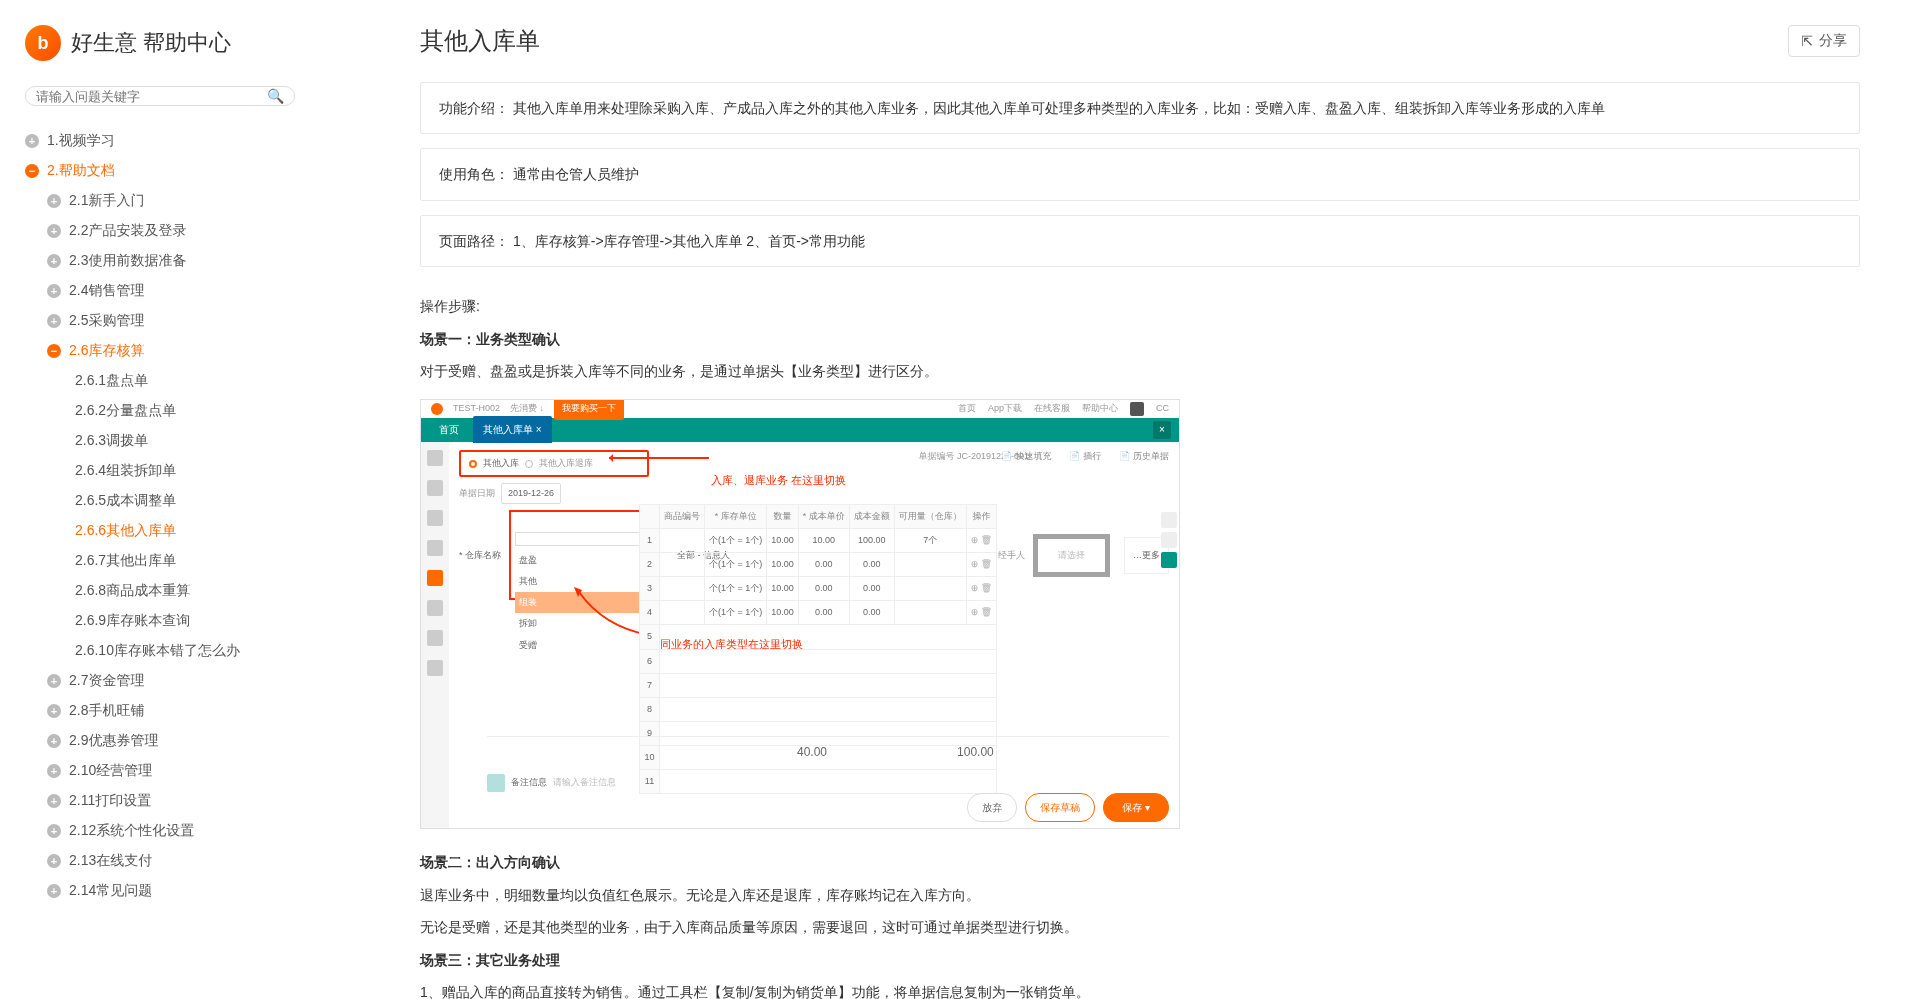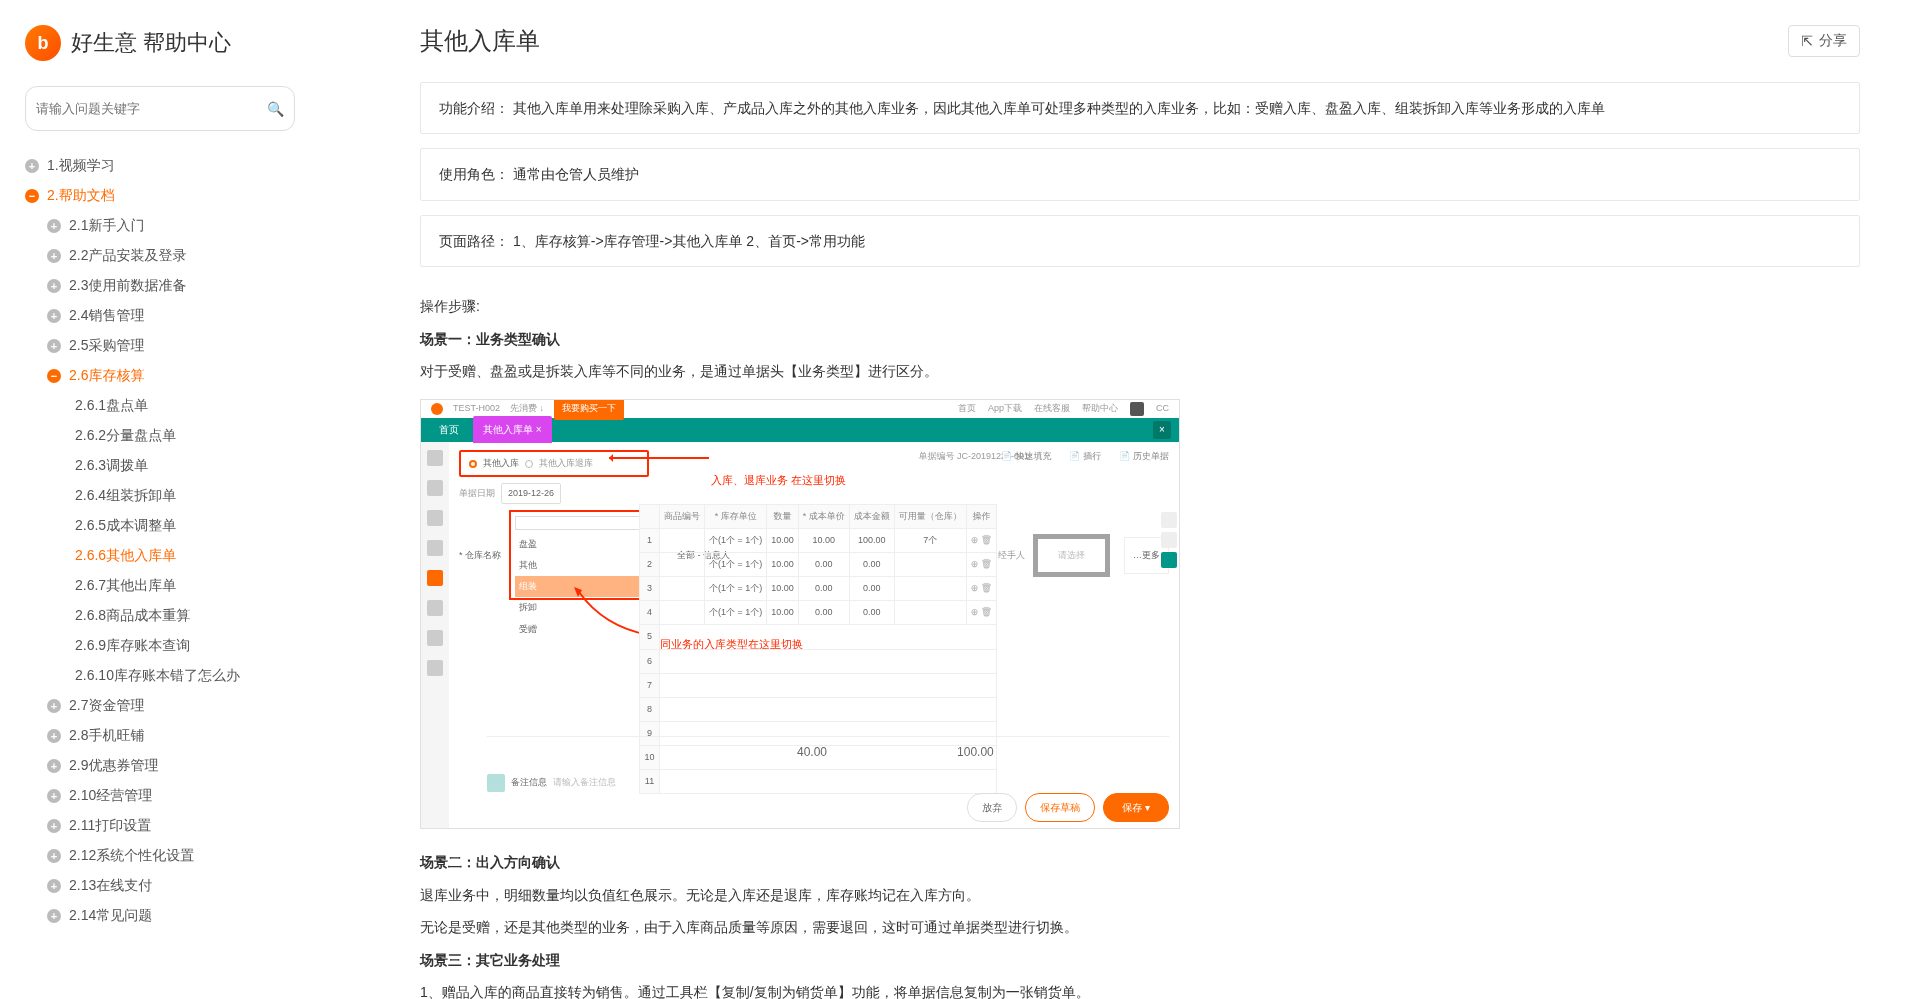--- a/index.html
+++ b/index.html
@@ -3,21 +3,21 @@
 <meta charset="utf-8">
 <style>
 * { margin: 0; padding: 0; box-sizing: border-box; }
 body { font-family: "Microsoft YaHei", Arial, sans-serif; font-size: 14px; color: #333; background: #fff; }
 .container { display: flex; width: 1920px; min-height: 999px; }
 .sidebar { width: 320px; padding: 25px 25px 0 25px; }
 .logo-row { display: flex; align-items: center; margin-bottom: 25px; }
 .logo { width: 36px; height: 36px; border-radius: 50%; background: linear-gradient(135deg,#ff7a00,#ff4d00); display: flex; align-items: center; justify-content: center; color: #fff; font-weight: bold; font-size: 18px; margin-right: 10px; }
 .brand { font-size: 22px; color: #333; }
 .search-box { position: relative; margin-bottom: 20px; }
-.search-box input { width: 100%; height: 45px; border: 1px solid #ddd; border-radius: 12px; padding: 0 36px 0 10px; font-size: 13px; outline: none; }
+.search-box input { width: 100%; height: 20px; border: 1px solid #ddd; border-radius: 12px; padding: 0 36px 0 10px; font-size: 13px; outline: none; }
 .search-box .sicon { position: absolute; right: 10px; top: 50%; transform: translateY(-50%); color: #999; font-size: 14px; }
 .nav { list-style: none; }
 .nav li { padding: 6px 0; font-size: 14px; color: #555; cursor: pointer; display: flex; align-items: center; }
 .nav li.l1 { padding-left: 0; }
 .nav li.l2 { padding-left: 22px; }
 .nav li.l3 { padding-left: 50px; }
 .nav li .ico { width: 14px; height: 14px; border-radius: 50%; background: #bbb; display: inline-flex; align-items: center; justify-content: center; color: #fff; font-size: 11px; margin-right: 8px; font-weight: bold; line-height: 1; }
 .nav li.active > .ico { background: #ff6a00; }
 .nav li.active { color: #ff6a00; }
 .nav li.current { color: #ff6a00; }
@@ -32,39 +32,39 @@
 .section p { margin-bottom: 6px; }
 .section .head { font-weight: 600; }
 .screenshot { width: 760px; height: 430px; border: 1px solid #e0e0e0; margin: 14px 0 20px 0; position: relative; background: #fff; overflow: hidden; }
 .ss-top { height: 18px; background: #fff; display: flex; align-items: center; padding: 0 10px; font-size: 9px; color: #999; }
 .ss-top .left { display:flex; align-items:center; gap:10px; }
 .ss-top .logo2 { width: 12px; height: 12px; border-radius:50%; background:#ff6a00; }
 .ss-top .right { margin-left:auto; display:flex; gap:12px; align-items:center; }
 .ss-top .avatar { width:14px; height:14px; background:#555; border-radius:2px; }
 .ss-tabs { height: 24px; background: #009688; display: flex; align-items: center; padding: 0 8px; gap: 4px; font-size: 10px; color: #fff; }
 .ss-tabs .tab { padding: 4px 10px; border-radius: 2px 2px 0 0; }
-.ss-tabs .tab.active { background: #d946ef; }
+.ss-tabs .tab.active { background: #0369a1; }
 .ss-tabs .closebtn { margin-left:auto; width:18px; height:18px; background:#00796b; display:flex; align-items:center; justify-content:center; border-radius:2px; font-size:10px; }
 .ss-body { display:flex; height: calc(100% - 42px); }
 .ss-side { width: 28px; background: #f5f5f5; display:flex; flex-direction:column; align-items:center; padding-top:8px; gap:14px; }
 .ss-side .sicon2 { width:16px; height:16px; background:#ccc; border-radius:2px; }
 .ss-side .sicon2.act { background:#ff6a00; }
 .ss-main { flex:1; padding: 8px 10px; font-size:9px; color:#666; position:relative; }
 .ss-row1 { display:flex; align-items:center; gap:6px; border:2px solid #ff2a00; padding:3px 8px; border-radius:2px; width:190px; margin-bottom:6px; }
 .ss-row1 .dot { width:8px; height:8px; border:2px solid #ff6a00; border-radius:50%; }
 .ss-anno1 { position:absolute; left:262px; top:28px; color:#ff2a00; font-size:11px; }
 .ss-arrow1 { position:absolute; left:160px; top:15px; width:100px; height:2px; background:#ff2a00; }
 .ss-arrow1::before { content:""; position:absolute; left:-4px; top:-3px; border:4px solid transparent; border-right-color:#ff2a00; }
 .ss-date { display:flex; align-items:center; gap:6px; margin-bottom:6px; font-size:9px; }
 .ss-date .lbl2 { color:#999; }
 .ss-date .val { border:1px solid #ddd; padding:1px 6px; border-radius:2px; }
 .ss-toolbar { position:absolute; right:10px; top:6px; display:flex; gap:18px; font-size:9px; color:#888; }
 .ss-toolbar span::before { content:"📄 "; }
 .ss-filter { display:flex; align-items:center; gap:8px; margin-bottom:4px; }
-.ss-filter .redbox { border:2px solid #ff2a00; padding:4px 4px; width:140px; height:90px; position:relative; background:#fff; }
+.ss-filter .redbox { border:2px solid #ff2a00; padding:20px 4px; width:140px; height:90px; position:relative; background:#fff; }
 .ss-filter .redbox .inp { border:1px solid #ddd; width:100%; height:14px; margin-bottom:4px; }
 .ss-filter .redbox .opt { padding:2px 4px; font-size:9px; }
 .ss-filter .redbox .opt.sel { background:#ffb380; color:#fff; }
 .ss-table { border:1px solid #eee; font-size:9px; width:100%; border-collapse:collapse; }
 .ss-table th { background:#fafafa; padding:3px 4px; font-weight:normal; color:#888; border:1px solid #eee; }
 .ss-table td { padding:3px 4px; border:1px solid #eee; text-align:center; color:#666; }
 .ss-table td.rowno { background:#fafafa; }
 .ss-table .icons { color:#aaa; }
 .ss-rightbar { position:absolute; right:0; top:70px; width:18px; display:flex; flex-direction:column; gap:4px; }
 .ss-rightbar .rb { width:16px; height:16px; background:#eee; border-radius:2px; }

